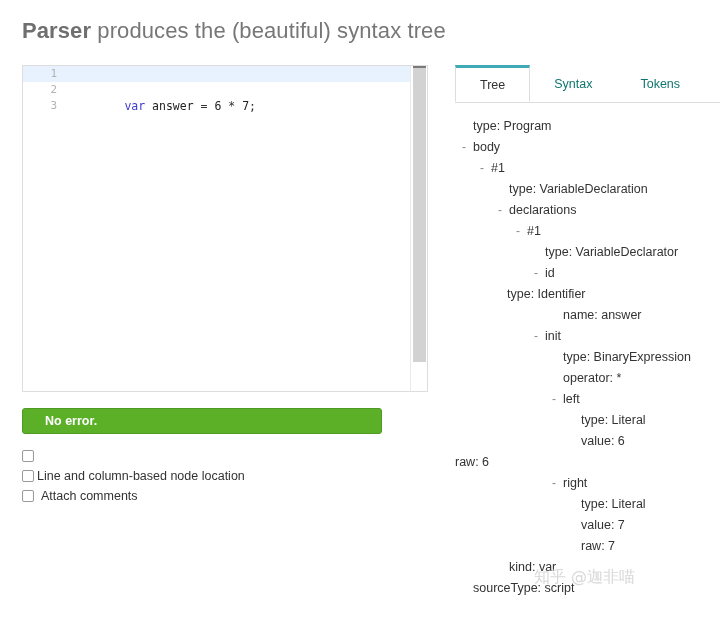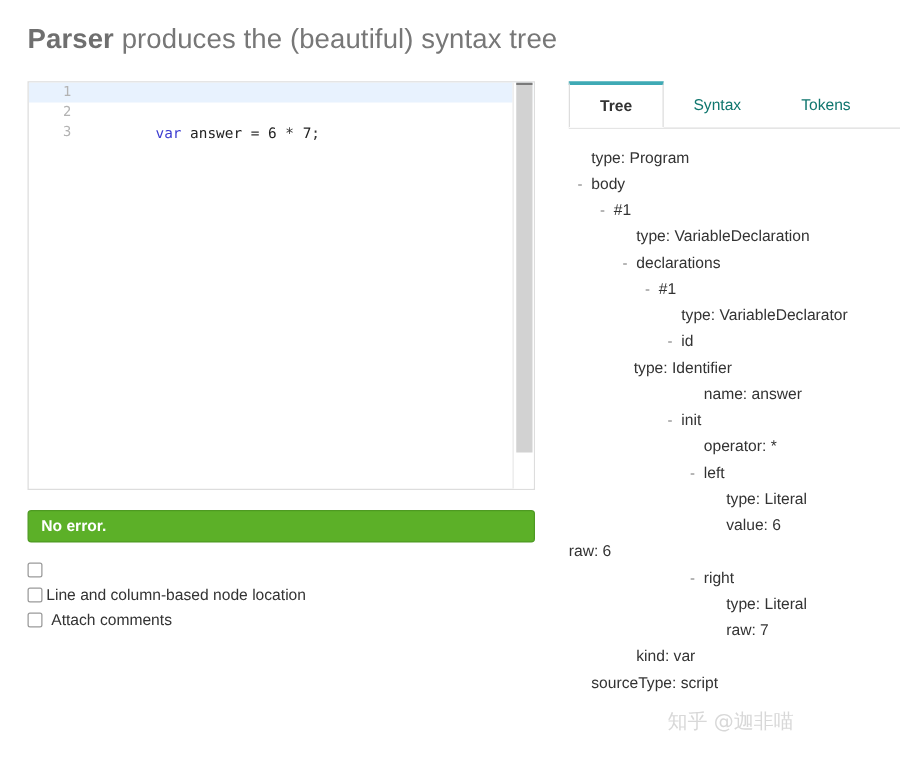--- a/index.html
+++ b/index.html
@@ -95,31 +95,31 @@
     top: 0px;
     width: 13px;
     height: 294px;
     background: #d2d2d2;
     border-top: 2px solid #7a7a7a;
   }
 
   
   .status-bar {
     margin-top: 16px;
-    width: 406px;
+    width: 360px;
     height: 26px;
     background: #5cb028;
     border: 1px solid #4e9a22;
     border-radius: 3px;
     box-sizing: border-box;
     color: #ffffff;
     font-weight: bold;
     font-size: 12.5px;
     line-height: 24px;
-    padding-left: 10px;
+    padding-left: 22px;
   }
 
   
   .opt-list {
     margin-top: 12px;
     width: 406px;
   }
   .opt-row {
     display: flex;
     align-items: center;
@@ -157,21 +157,21 @@
     padding: 0 24px;
     height: 37px;
     line-height: 39px;
     font-size: 12.5px;
     color: #0f766e;
     box-sizing: border-box;
     white-space: nowrap;
   }
   .tab.active {
     color: #333333;
-    font-weight: bold;
+    font-weight: normal;
     background: #ffffff;
     border: 1px solid #dddddd;
     border-top: 3px solid #3faab5;
     border-bottom: 1px solid #ffffff;
     margin-bottom: -1px;
     line-height: 35px;
   }
 
   
   .tree {
@@ -268,27 +268,29 @@
       <div class="tree-row"><span class="tree-toggle" style="left: 4px;">-</span><span class="tree-label" style="margin-left: 18px;">body</span></div>
       <div class="tree-row"><span class="tree-toggle" style="left: 22px;">-</span><span class="tree-label" style="margin-left: 36px;">#1</span></div>
       <div class="tree-row"><span class="tree-label" style="margin-left: 54px;">type: VariableDeclaration</span></div>
       <div class="tree-row"><span class="tree-toggle" style="left: 40px;">-</span><span class="tree-label" style="margin-left: 54px;">declarations</span></div>
       <div class="tree-row"><span class="tree-toggle" style="left: 58px;">-</span><span class="tree-label" style="margin-left: 72px;">#1</span></div>
       <div class="tree-row"><span class="tree-label" style="margin-left: 90px;">type: VariableDeclarator</span></div>
       <div class="tree-row"><span class="tree-toggle" style="left: 76px;">-</span><span class="tree-label" style="margin-left: 90px;">id</span></div>
       <div class="tree-row"><span class="tree-label" style="margin-left: 52px;">type: Identifier</span></div>
       <div class="tree-row"><span class="tree-label" style="margin-left: 108px;">name: answer</span></div>
       <div class="tree-row"><span class="tree-toggle" style="left: 76px;">-</span><span class="tree-label" style="margin-left: 90px;">init</span></div>
+      <div class="tree-row"><span class="tree-label" style="margin-left: 108px;">type: BinaryExpression</span></div>
       <div class="tree-row"><span class="tree-label" style="margin-left: 108px;">operator: *</span></div>
       <div class="tree-row"><span class="tree-toggle" style="left: 94px;">-</span><span class="tree-label" style="margin-left: 108px;">left</span></div>
       <div class="tree-row"><span class="tree-label" style="margin-left: 126px;">type: Literal</span></div>
       <div class="tree-row"><span class="tree-label" style="margin-left: 126px;">value: 6</span></div>
       <div class="tree-row"><span class="tree-label" style="">raw: 6</span></div>
       <div class="tree-row"><span class="tree-toggle" style="left: 94px;">-</span><span class="tree-label" style="margin-left: 108px;">right</span></div>
       <div class="tree-row"><span class="tree-label" style="margin-left: 126px;">type: Literal</span></div>
+      <div class="tree-row"><span class="tree-label" style="margin-left: 126px;">value: 7</span></div>
       <div class="tree-row"><span class="tree-label" style="margin-left: 126px;">raw: 7</span></div>
       <div class="tree-row"><span class="tree-label" style="margin-left: 54px;">kind: var</span></div>
       <div class="tree-row"><span class="tree-label" style="margin-left: 18px;">sourceType: script</span></div>
     </div>
 
 </div>
 
 <div class="watermark">知乎 @迦非喵</div>
 
 </body></html>

